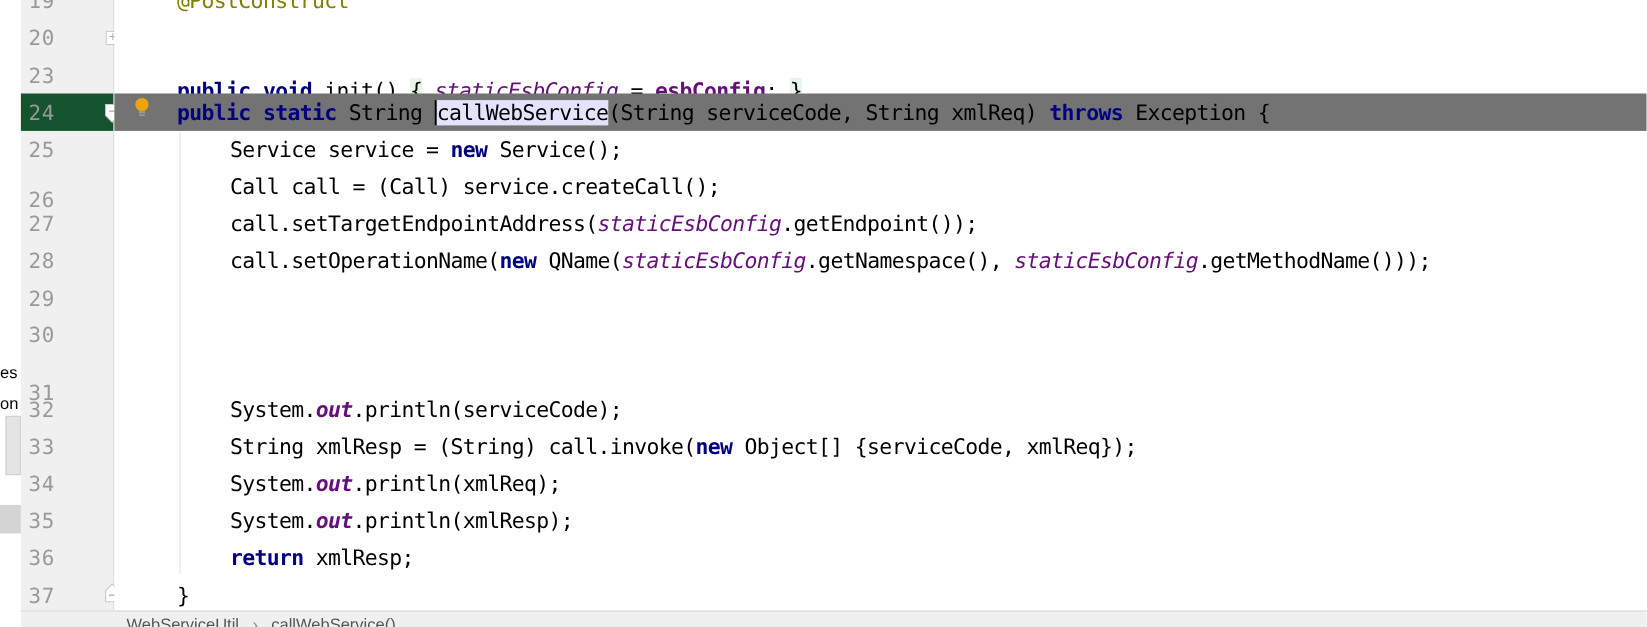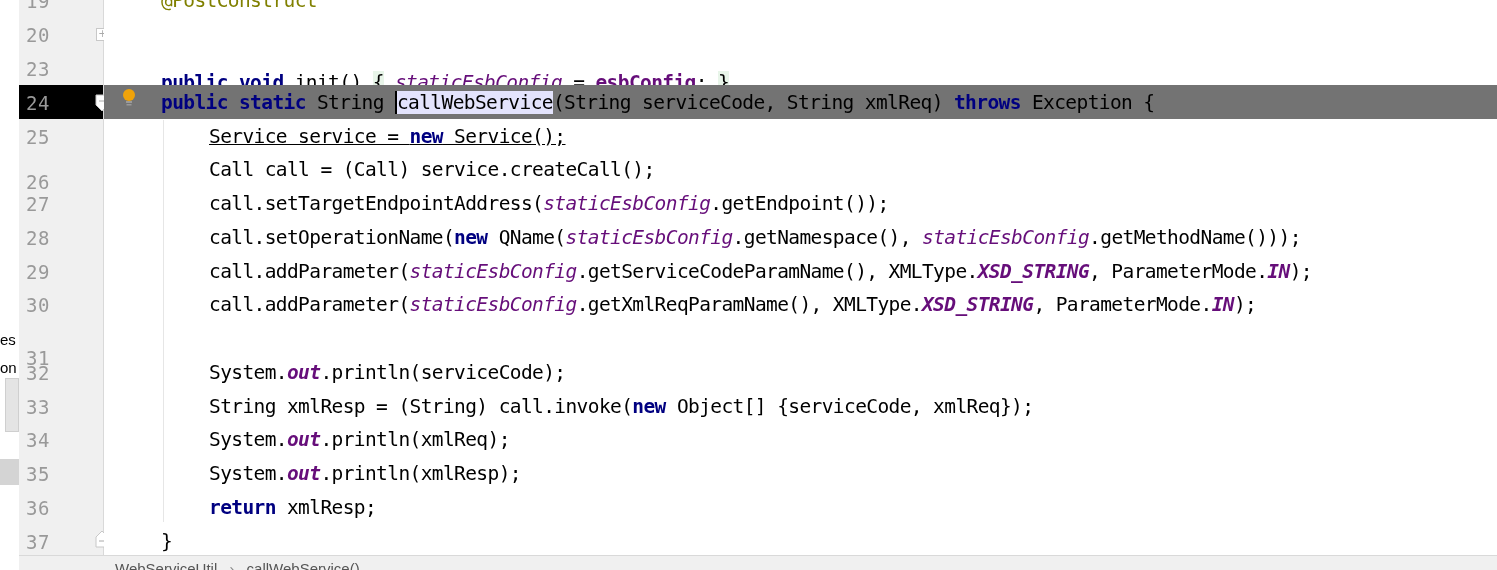--- a/index.html
+++ b/index.html
@@ -7,21 +7,21 @@
          font-family:"DejaVu Sans Mono","Liberation Mono",monospace; }
   .leftpanel { position:absolute; left:0; top:0; width:19px; height:570px; background:#ffffff; overflow:hidden; }
   .lp-text { position:absolute; left:0; font-family:"Liberation Sans",sans-serif; font-size:15px; color:#000; white-space:nowrap; }
   .lp-scroll { position:absolute; left:5px; top:378px; width:12px; height:52px; background:#e4e4e4; border:1px solid #cfcfcf; }
   .lp-block { position:absolute; left:0; top:459px; width:19px; height:26px; background:#d4d4d4; }
   .gutter { position:absolute; left:19px; top:0; width:84px; height:555px; background:#f0f0f0; border-right:1px solid #d9d9d9; }
   .editor { position:absolute; left:104px; top:0; right:0; height:555px; background:#fff; }
   .line { position:absolute; left:0; right:0; height:34px; }
   .line.current { background:#737373; }
   .gline { position:absolute; left:0; width:84px; height:34px; }
-  .gline.current { background:#000000; }
+  .gline.current { background:#14532d; }
   .lnum { position:absolute; left:7px; top:7px; font-size:19px; color:#999999; letter-spacing:0.5px; }
   .code { position:absolute; top:6px; font-size:19.5px; white-space:pre; color:#000; letter-spacing:-0.6px; }
   .kw { color:#000080; font-weight:bold; }
   .it { color:#660e7a; font-style:italic; }
   .fld { color:#660e7a; font-weight:bold; }
   .itb { color:#660e7a; font-style:italic; font-weight:bold; }
   .ann { color:#808000; }
   .brace-hl { background:#e8f5e9; }
   .sel { background:#e3e3fc; }
   .caret { border-left:2px solid #000; }
@@ -110,36 +110,30 @@
     <span class="code ann" style="left:57px;">@PostConstruct</span>
   </div>
   <div class="line" style="top:17px;margin-top:48px;">
     <span class="code" style="left:57px;"><span class="kw">public</span> <span class="kw">void</span><span> init() </span><span class="brace-hl">{</span><span> </span><span class="it">staticEsbConfig</span><span> = </span><span class="fld">esbConfig</span><span>; </span><span class="brace-hl">}</span></span>
   </div>
   <div class="line" style="top:51px;"></div>
   <div class="line current" style="top:85px;">
     <span class="code" style="left:57px;"><span class="kw">public</span> <span class="kw">static</span><span> String </span><span class="sel caret">callWebService</span><span>(String serviceCode, String xmlReq) </span><span class="kw">throws</span><span> Exception {</span></span>
   </div>
   <div class="line" style="top:119px;">
-    <span class="code" style="left:105px;text-decoration:underline;"><span>Service service = </span><span class="kw">new</span><span> Service();</span></span>
+    <span class="code" style="left:105px;"><span>Service service = </span><span class="kw">new</span><span> Service();</span></span>
   </div>
   <div class="line" style="top:152px;">
     <span class="code" style="left:105px;">Call call = (Call) service.createCall();</span>
   </div>
   <div class="line" style="top:186px;padding-left:44px;">
     <span class="code" style="left:105px;"><span>call.setTargetEndpointAddress(</span><span class="it">staticEsbConfig</span><span>.getEndpoint());</span></span>
   </div>
   <div class="line" style="top:220px;">
     <span class="code" style="left:105px;"><span>call.setOperationName(</span><span class="kw">new</span><span> QName(</span><span class="it">staticEsbConfig</span><span>.getNamespace(), </span><span class="it">staticEsbConfig</span><span>.getMethodName()));</span></span>
-  </div>
-  <div class="line" style="top:254px;">
-    <span class="code" style="left:105px;"><span>call.addParameter(</span><span class="it">staticEsbConfig</span><span>.getServiceCodeParamName(), XMLType.</span><span class="itb">XSD_STRING</span><span>, ParameterMode.</span><span class="itb">IN</span><span>);</span></span>
-  </div>
-  <div class="line" style="top:287px;">
-    <span class="code" style="left:105px;"><span>call.addParameter(</span><span class="it">staticEsbConfig</span><span>.getXmlReqParamName(), XMLType.</span><span class="itb">XSD_STRING</span><span>, ParameterMode.</span><span class="itb">IN</span><span>);</span></span>
   </div>
   <div class="line" style="top:355px;">
     <span class="code" style="left:105px;"><span>System.</span><span class="itb">out</span><span>.println(serviceCode);</span></span>
   </div>
   <div class="line" style="top:389px;">
     <span class="code" style="left:105px;"><span>String xmlResp = (String) call.invoke(</span><span class="kw">new</span><span> Object[] {serviceCode, xmlReq});</span></span>
   </div>
   <div class="line" style="top:422px;">
     <span class="code" style="left:105px;"><span>System.</span><span class="itb">out</span><span>.println(xmlReq);</span></span>
   </div>

